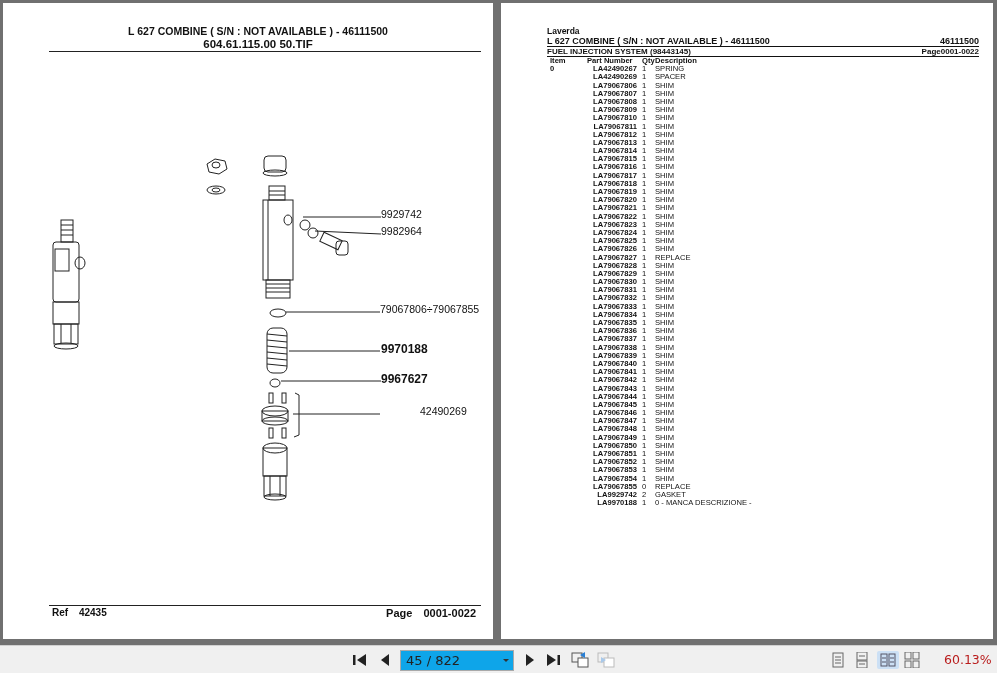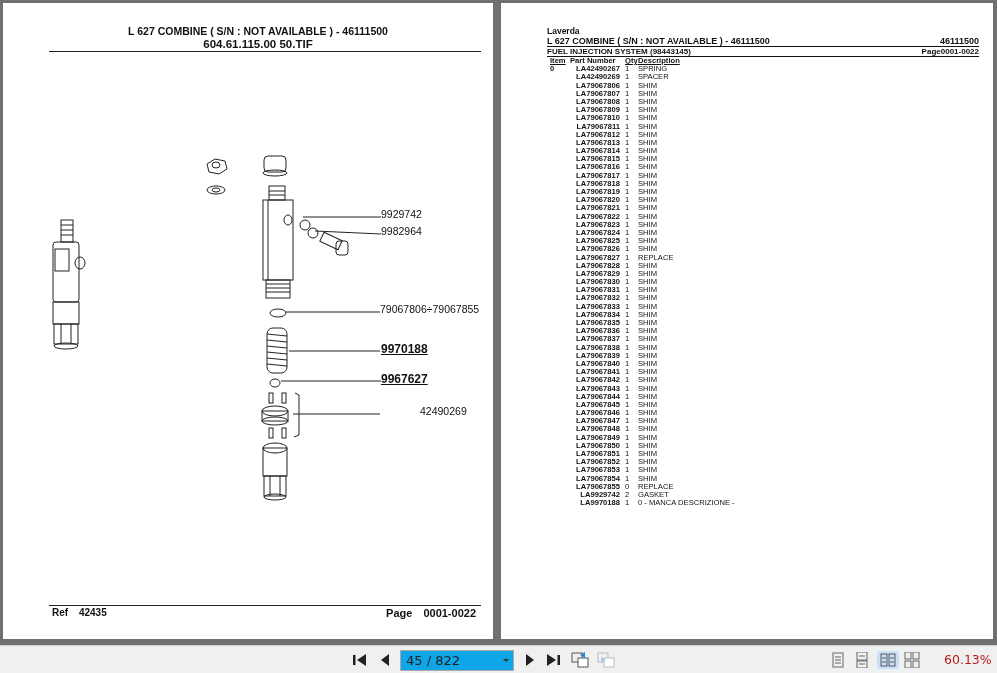--- a/index.html
+++ b/index.html
@@ -12,35 +12,35 @@
     
     .lp-title { position: absolute; left: 0; width: 100%; text-align: center; font-weight: bold; color: #111; }
     .lp-title1 { top: 22px; font-size: 10.5px; left: 10px; }
     .lp-title2 { top: 35px; font-size: 11.5px; left: 10px; }
     .lp-rule-top { position: absolute; left: 46px; width: 432px; top: 48px; border-top: 1px solid #222; }
     .lp-rule-bot { position: absolute; left: 46px; width: 432px; top: 602px; border-top: 1px solid #222; }
     .lp-ref { position: absolute; left: 49px; top: 604px; font-size: 10px; font-weight: bold; color:#111; word-spacing: 8px; }
     .lp-page { position: absolute; right: 17px; top: 604px; font-size: 11px; font-weight: bold; color:#111; word-spacing: 8px; }
     .drawing { position: absolute; left: 0; top: 0; }
     .callout { position: absolute; font-size: 10.5px; color: #111; }
-    .callout.big { font-size: 12px; font-weight: bold; text-decoration: underline; }
+    .callout.big { font-size: 12px; font-weight: bold; }
 
     
     .rp { position: absolute; left: 46px; top: 24px; width: 432px; font-size: 8px; color: #111; }
     .rp-brand { font-weight: bold; font-size: 8.5px; line-height: 9px; }
     .rp-line { display: flex; justify-content: space-between; font-weight: bold; font-size: 9px; line-height: 10px; border-bottom: 1px solid #111; }
     .rp-line2 { display: flex; justify-content: space-between; font-weight: bold; font-size: 8px; line-height: 9px; border-bottom: 1px solid #111; align-items: center; }
     .rp-table { margin-top: 0px; }
     .rp-row { display: flex; height: 8.2px; line-height: 8.2px; font-size: 7.6px; white-space: nowrap; }
     .c-item { width: 23px; padding-left: 3px; font-weight: bold; }
-    .c-part { width: 50px; text-align: right; font-weight: bold; }
+    .c-part { width: 50px; text-align: right; font-weight: bold; margin-left: 17px; }
     .c-qty { width: 18px; padding-left: 5px; }
     .c-desc { flex: 1; padding-left: 0px; }
     .rp-head .c-part { text-align: left; padding-left: 0; }
-    .rp-head .c-qty, .rp-head .c-desc, .rp-head .c-item { font-weight: bold; text-decoration: underline; }
+    .rp-head .c-qty, .rp-head .c-desc, .rp-head .c-item { font-weight: bold; }
 
     
     .toolbar { position: absolute; left: 0; top: 645px; width: 997px; height: 28px; background: #f0f0f0; border-top: 1px solid #d0d0d0; }
     .tb-btn { position: absolute; top: 6px; height: 16px; width: 16px; display:flex; align-items:center; justify-content:center; }
     .page-select { position: absolute; left: 400px; top: 4px; width: 114px; height: 21px; border: 1px solid #a9a9a9; background: #0ea5e9; font-size: 13px; color: #222; padding: 2px 0 0 5px; font-family: "DejaVu Sans", sans-serif; }
     .page-select .arrow { position: absolute; right: 4px; top: 8px; width: 0; height: 0; border-left: 3px solid transparent; border-right: 3px solid transparent; border-top: 3px solid #333; }
     .zoom-label { position: absolute; left: 944px; top: 6px; font-size: 12.5px; color: #b91c1c; font-family: "DejaVu Sans", sans-serif; }
     .active-view { background: #cce0f5; border-radius: 2px; width: 22px; height: 18px; top: 5px; }
   </style>
 </head>

